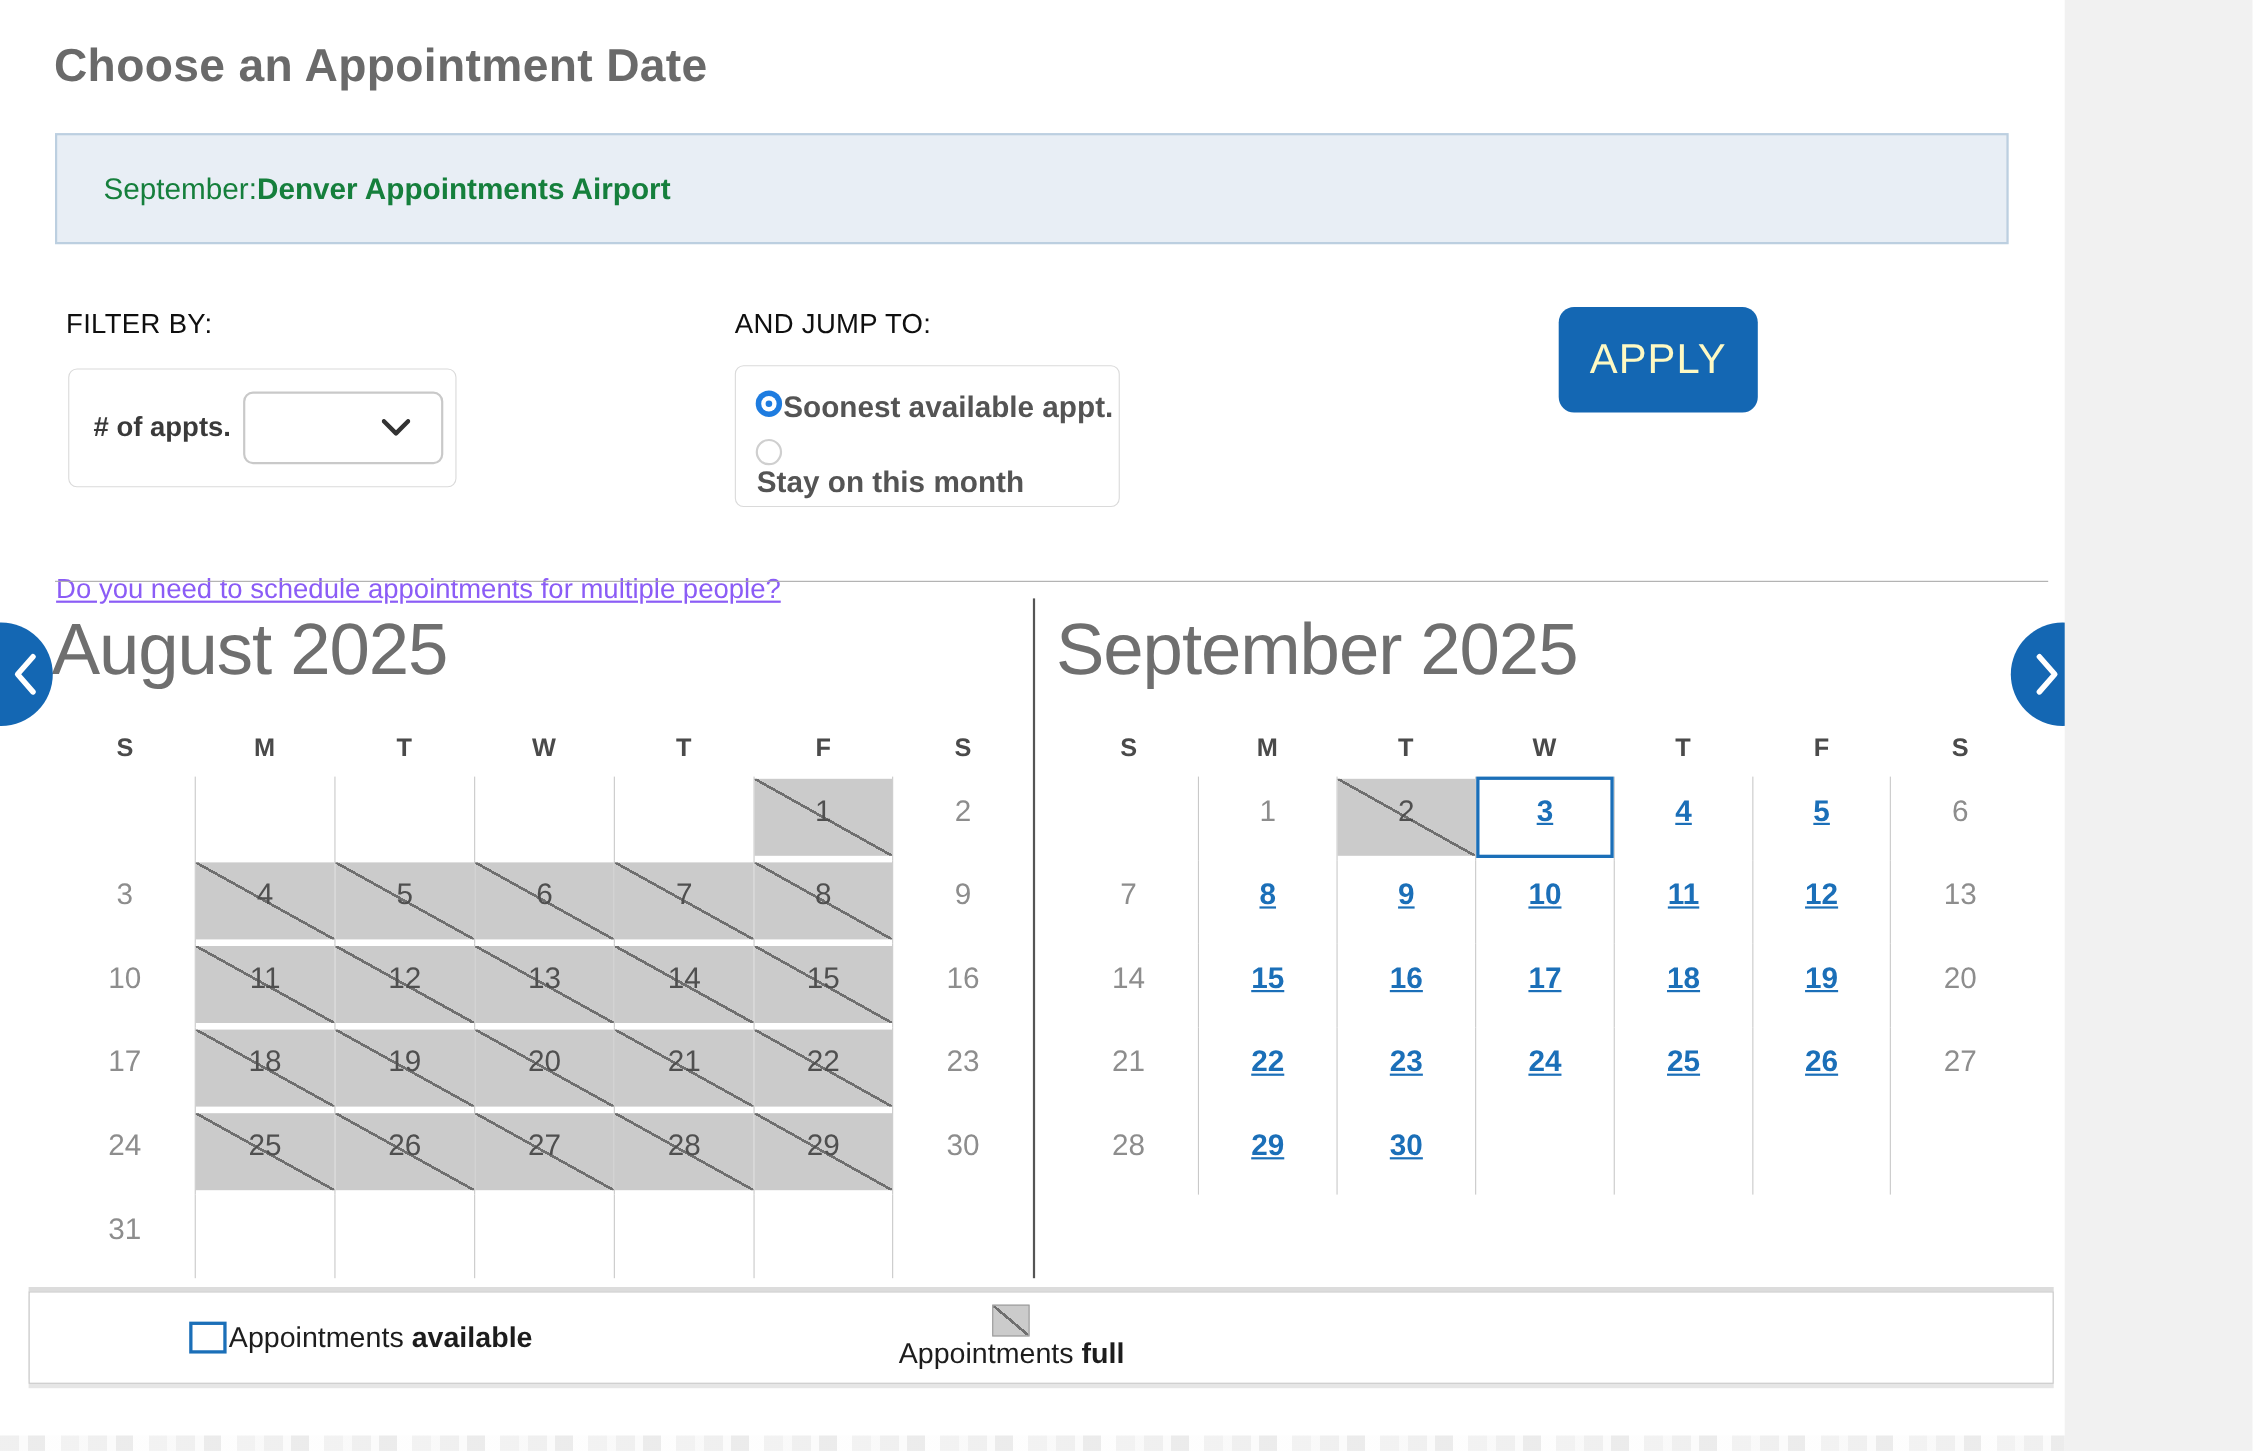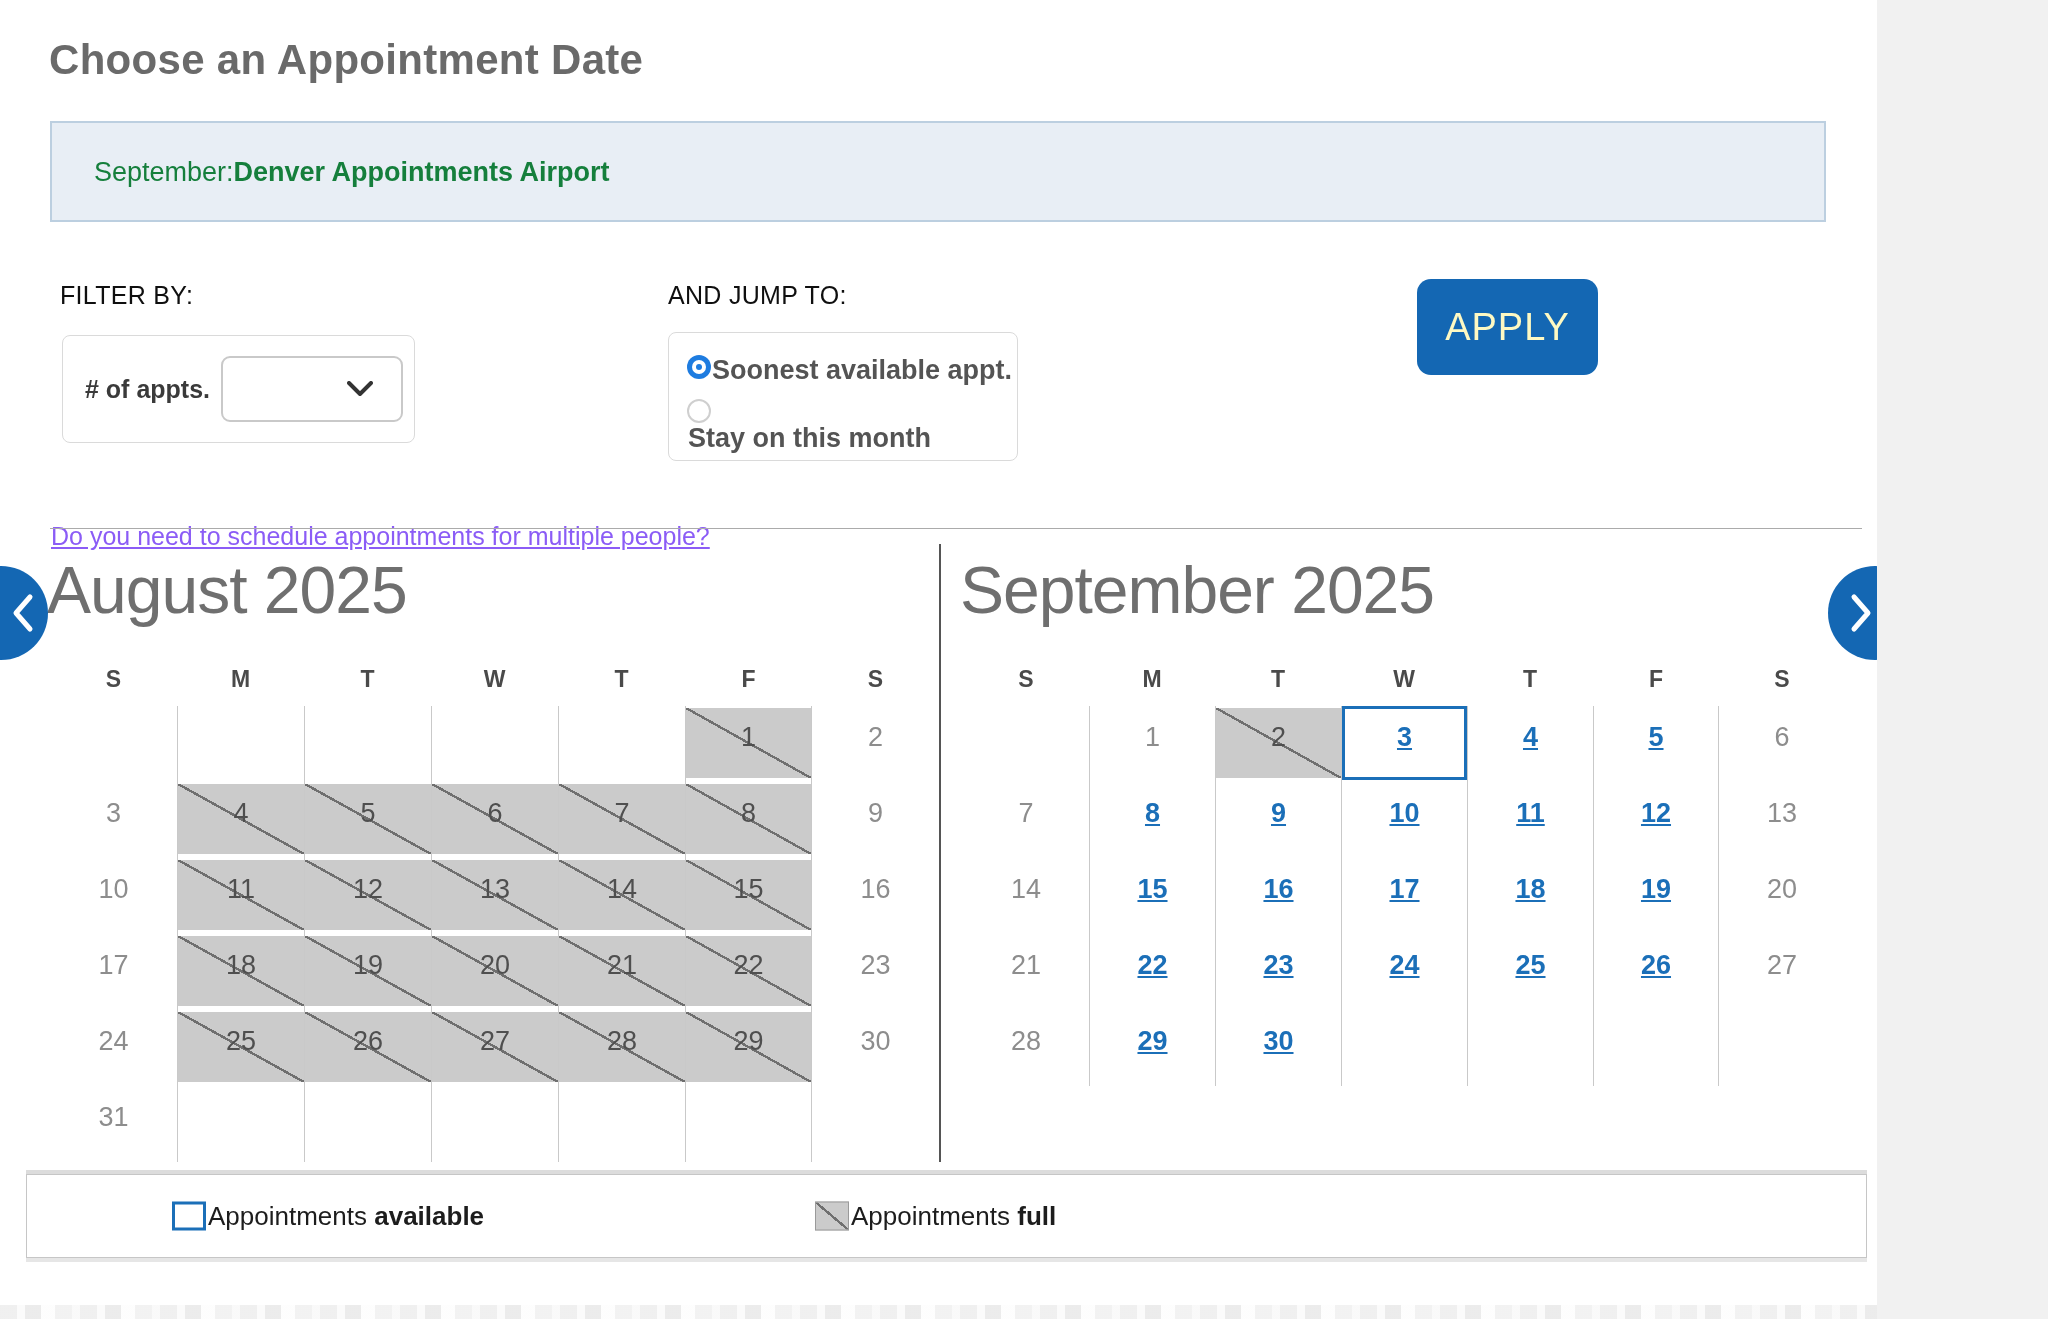--- a/index.html
+++ b/index.html
@@ -66,21 +66,21 @@
   .num.na { color:#8d8d8d; font-weight:400; }
   .num.full-num { color:#4f4f4f; }
   a.daylink { color:#1b6fb8; font-weight:700; text-decoration:underline; cursor:pointer; }
   .fullbox { position:absolute; top:2px; bottom:4px; left:0; right:0; z-index:1;
     background: linear-gradient(to top right, rgba(0,0,0,0) calc(50% - 1.2px), #6f6f6f calc(50% - 1.2px), #6f6f6f calc(50% + 1.2px), rgba(0,0,0,0) calc(50% + 1.2px)), #cbcbcb; }
   .selbox { position:absolute; top:0; bottom:2px; left:0; right:0; border:3px solid #1b6fb8; background:#fff; z-index:1; }
 
   .legend-box { position:absolute; left:26px; top:1174px; width:1841px; height:84px; background:#fff; border:1px solid #c6c6c6; box-shadow:0 -4px 0 #dcdcdc, 0 4px 0 #e6e6e6; }
   .legend-item { position:absolute; top:50%; transform:translateY(-50%); display:flex; align-items:center; }
   #legend-item-0 { left:145px; }
-  #legend-item-1 { left:788px; }
+  #legend-item-1 { left:788px;flex-direction:column; }
   #legend-item-2 { left:1339px; }
   .swatch { width:34px; height:29px; flex:0 0 auto; }
   .swatch.available { background:#fff; border:3px solid #1b6fb8; }
   .swatch.full { border:1px solid #9a9a9a;
     background: linear-gradient(to top right, rgba(0,0,0,0) calc(50% - 1.2px), #6f6f6f calc(50% - 1.2px), #6f6f6f calc(50% + 1.2px), rgba(0,0,0,0) calc(50% + 1.2px)), #cbcbcb; }
   .swatch.not-available { background:#fff; border:2px solid #c4c4c4; }
   .legend-text { font-size:26px; color:#1d1d1d; margin-left:2px; white-space:pre; }
   .legend-text b { font-weight:700;text-align:center; }
 </style>
 </head>

